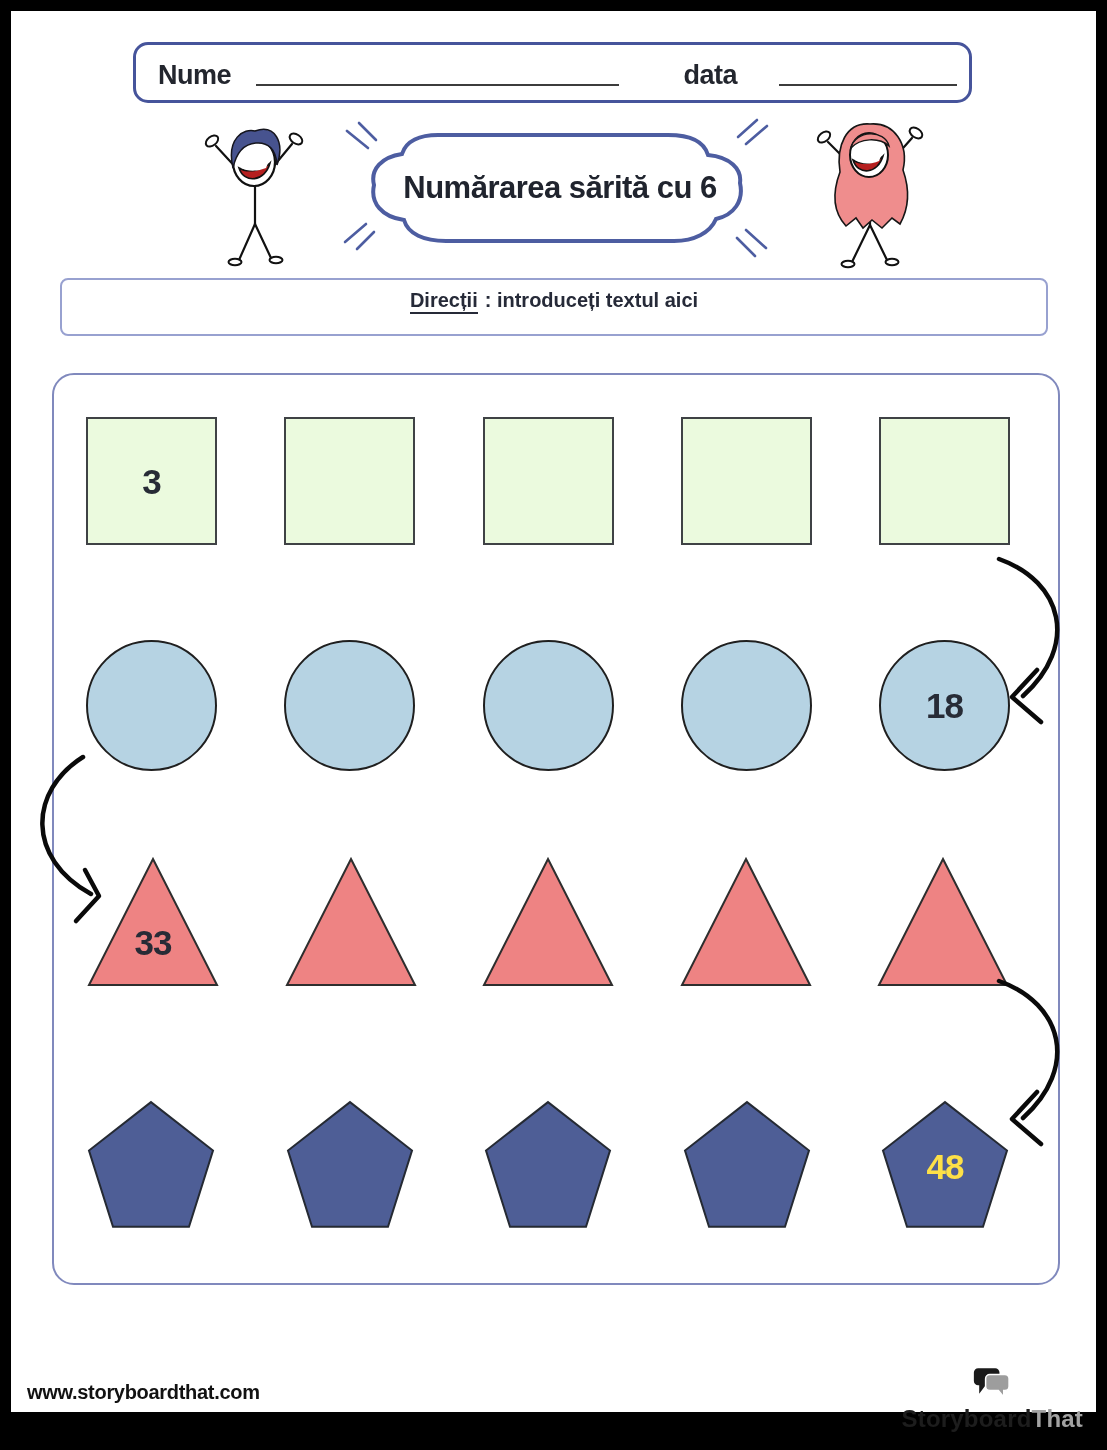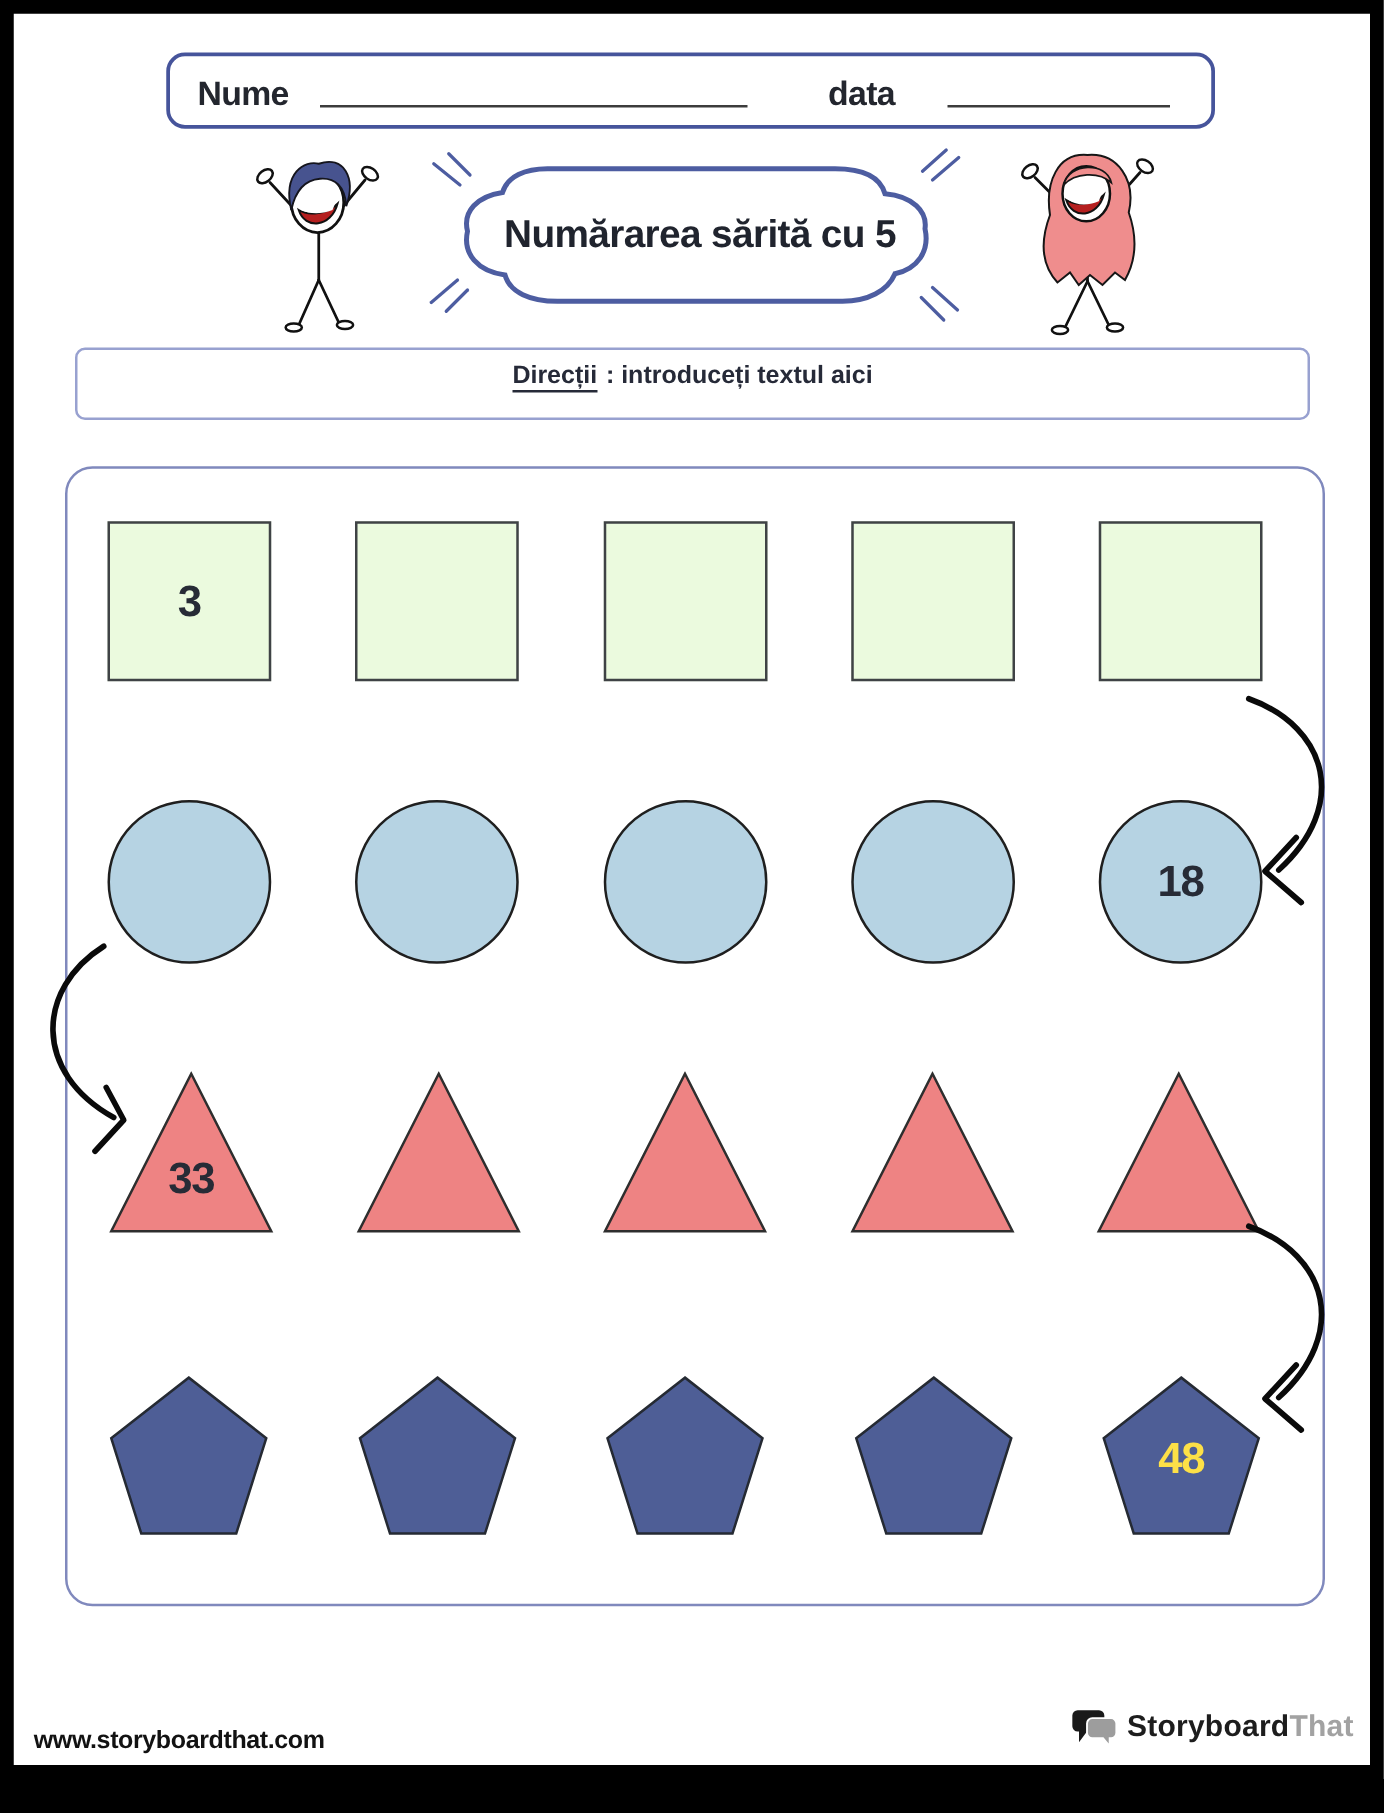--- a/index.html
+++ b/index.html
@@ -3,21 +3,21 @@
 <meta charset="utf-8">
 <style>
   * { margin:0; padding:0; box-sizing:border-box; }
   body { font-family:"Liberation Sans", sans-serif; background:#fff; }
   .page { position:relative; width:1107px; height:1450px; background:#000; overflow:hidden; }
   .sheet { position:absolute; left:11px; top:11px; width:1085px; height:1401px; background:#ffffff; }
 
   
   .name-bar { position:absolute; left:133px; top:42px; width:839px; height:61px;
     border:3px solid #46549b; border-radius:15px; display:flex; align-items:flex-end;
-    padding:0 33px 11px 22px; background:#fff; }
+    padding:0 12px 11px 22px; background:#fff; }
   .nd-label { font-weight:700; font-size:27px; color:#23262e; letter-spacing:-0.5px; line-height:1; }
   .write-line { border-bottom:2.5px solid #3c3c3c; height:1px; margin-bottom:3px; }
   .line1 { flex:1; margin-left:25px; }
   .line2 { width:178px; margin-left:42px; }
   .data-label { margin-left:64px; }
 
   
   .figure { position:absolute; }
   .cloud-wrap { position:absolute; left:338px; top:118px; width:444px; height:142px; }
   .cloud-wrap svg { position:absolute; inset:0; }
@@ -50,21 +50,21 @@
   .num { font-weight:700; font-size:35px; color:#272b36; letter-spacing:-1px; line-height:1; position:relative; }
   .tri-num { position:absolute; left:0; right:0; top:52%; text-align:center; }
   .pen-num { color:#fde047; }
 
   
   .arrows { position:absolute; inset:0; pointer-events:none; }
 
   
   .site-url { position:absolute; left:27px; top:1381px; font-weight:700; font-size:20px;
     color:#121212; letter-spacing:-0.3px; }
-  .logo { position:absolute; right:24px; top:1366px; display:flex; align-items:center; gap:7px; }
+  .logo { position:absolute; right:24px; top:1366px; display:flex; align-items:center; gap:7px;flex-direction:column; }
   .logo-text { font-size:24px; font-weight:700; letter-spacing:0.2px; }
   .logo-black { color:#1d1d1d; }
   .logo-gray  { color:#a2a2a2; }
 </style>
 </head>
 <body>
 
 <div class="page">
   <div class="sheet"></div>
 
@@ -121,21 +121,21 @@
             <path d="M 38,22 L 21,5"></path>
           <path d="M 28,106 L 7,124"></path>
             <path d="M 36,114 L 19,131"></path>
           <path d="M 408,26 L 429,8"></path>
             <path d="M 400,19 L 419,2"></path>
           <path d="M 408,112 L 428,130"></path>
             <path d="M 399,120 L 417,138"></path>
         </g>
       </g>
     </svg>
-    <div class="banner-title">Numărarea sărită cu 5</div>
+    <div class="banner-title">Numărarea sărită cu 6</div>
   </div>
 
   <div class="directions-box" style="border-color: rgb(152, 161, 208);">
     <div class="dir-text">
       <span class="dir-label">Direcții</span><span class="dir-rest">: introduceți textul aici</span>
     </div>
   </div>
 
   <div class="main-box" style="border-color: rgb(128, 137, 189);"></div>
 

